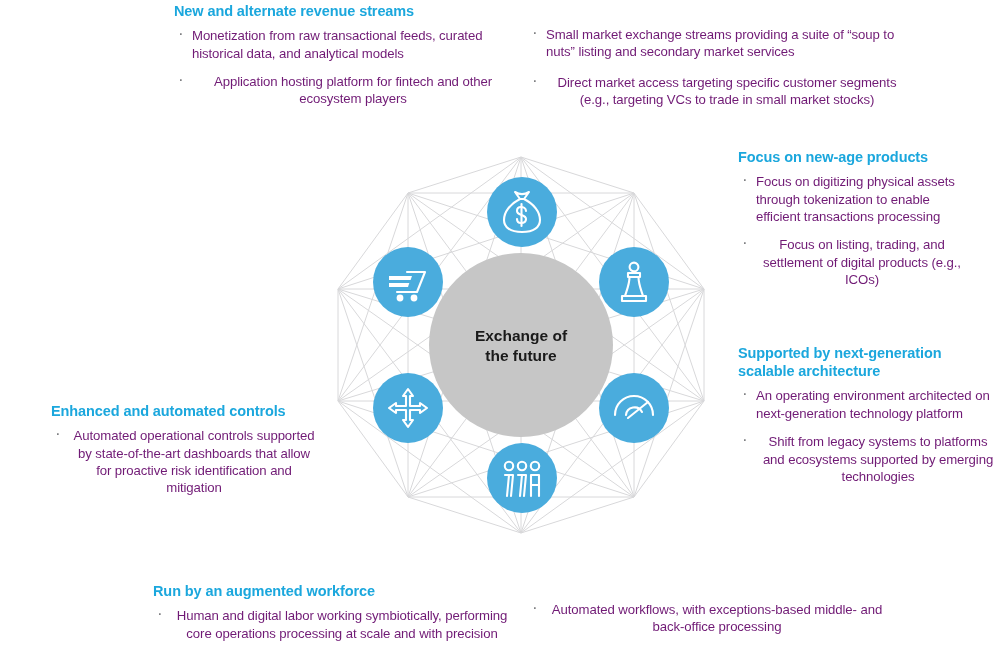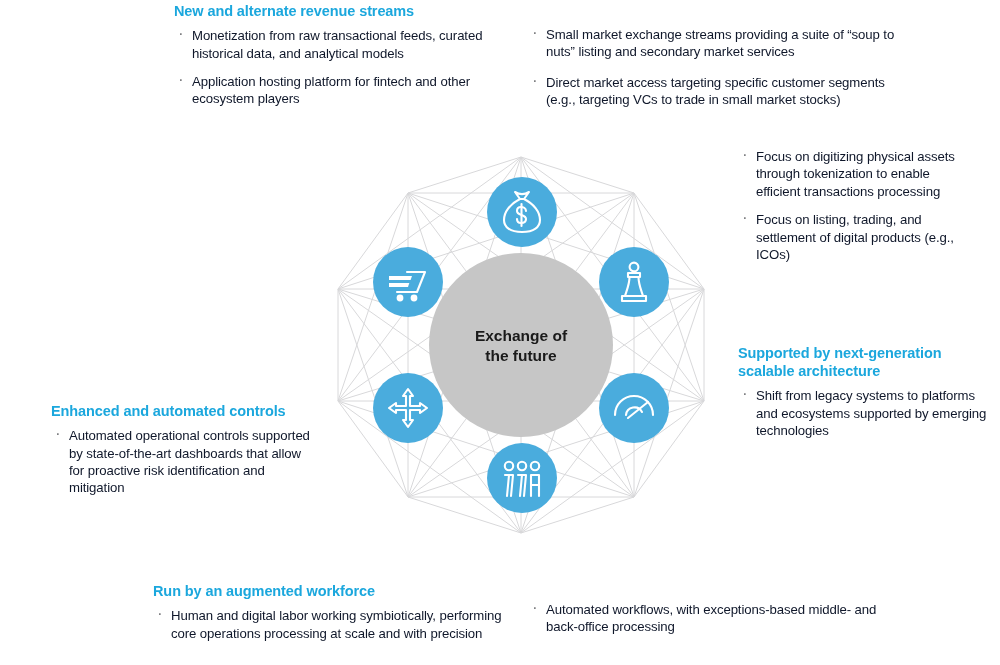--- a/index.html
+++ b/index.html
@@ -33,24 +33,24 @@
     line-height: 1.25;
     letter-spacing: -0.1px;
   }
   .bullets { list-style: none; margin: 0; padding: 0; }
   .bullets li {
     position: relative;
     padding-left: 18px;
     margin-bottom: 11px;
     font-size: 13.2px;
     line-height: 1.32;
-    color: #0f172a;
+    color: #701a75;
     letter-spacing: -0.1px;
   }
-  .bullets li:last-child { margin-bottom: 0; }
+  .bullets li:last-child { margin-bottom: 0; text-align: center; }
   .bullets li::before {
     content: "\00b7";
     position: absolute;
     left: 4px;
     top: -4px;
     font-size: 17px;
     line-height: 1.3;
     color: #7c7d80;
   }
   .bullets.nohead li { margin-bottom: 13px; }
@@ -111,29 +111,31 @@
   </div>
 
   <div class="block" id="blk-controls">
     <h3>Enhanced and automated controls</h3>
     <ul class="bullets">
       <li>Automated operational controls supported by state-of-the-art dashboards that allow for proactive risk identification and mitigation</li>
     </ul>
   </div>
 
   <div class="block" id="blk-newage">
+    <h3>Focus on new-age products</h3>
     <ul class="bullets">
       <li>Focus on digitizing physical assets through tokenization to enable efficient transactions processing</li>
       <li>Focus on listing, trading, and settlement of digital products (e.g., ICOs)</li>
     </ul>
   </div>
 
   <div class="block" id="blk-arch">
     <h3>Supported by next-generation scalable architecture</h3>
     <ul class="bullets">
+      <li>An operating environment architected on next-generation technology platform</li>
       <li>Shift from legacy systems to platforms and ecosystems supported by emerging technologies</li>
     </ul>
   </div>
 
   <div class="block" id="blk-workforce">
     <h3>Run by an augmented workforce</h3>
     <ul class="bullets">
       <li>Human and digital labor working symbiotically, performing core operations processing at scale and with precision</li>
     </ul>
   </div>

